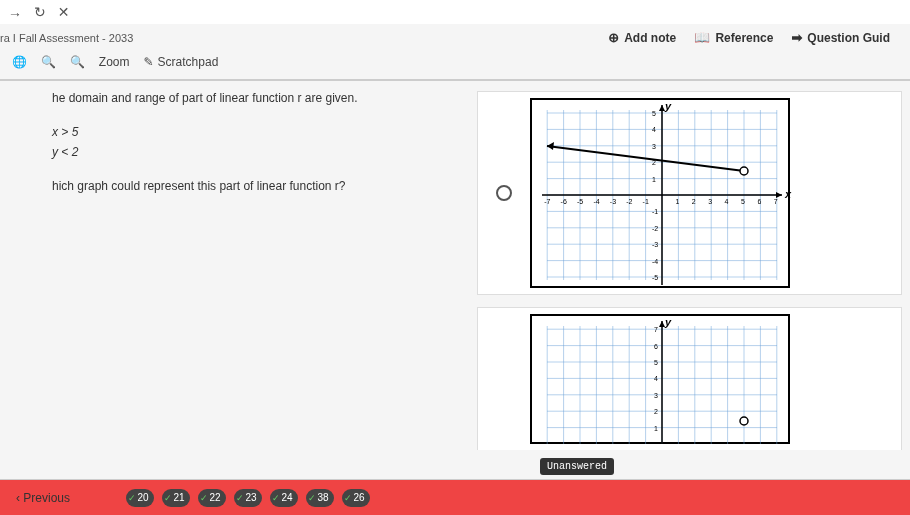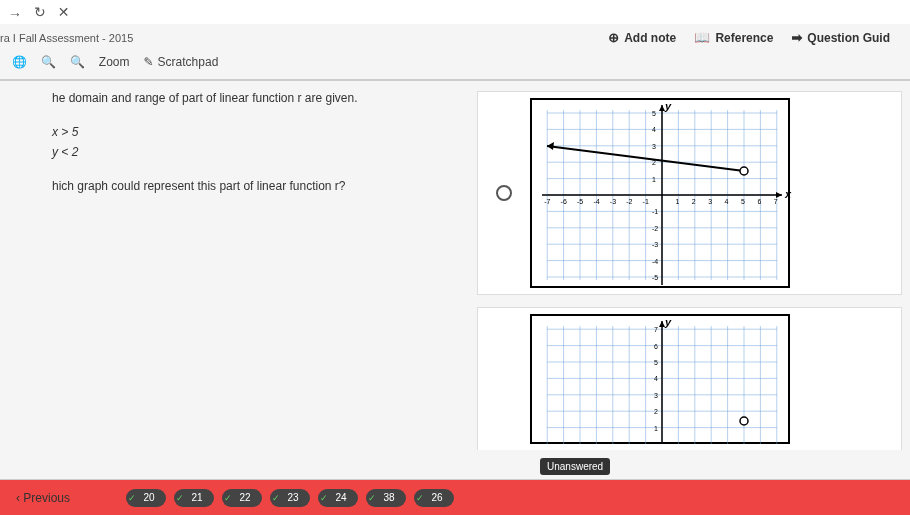--- a/index.html
+++ b/index.html
@@ -106,21 +106,21 @@
   padding: 0 8px;
   gap: 8px;
 }
 .prev-btn {
   font-size: 12px;
   color: #333;
   padding: 4px 8px;
 }
 .bubbles { display: flex; gap: 8px; margin-left: 40px; }
 .bubble {
-  width: 40px; height: 18px;
+  width: 28px; height: 18px;
   border-radius: 10px;
   background: #444;
   color: #fff;
   font-size: 10px;
   display: flex;
   align-items: center;
   justify-content: center;
   position: relative;
 }
 .bubble::before {
@@ -133,39 +133,40 @@
 .bubble span { margin-left: 6px; }
 .tooltip {
   position: absolute;
   bottom: 40px;
   left: 540px;
   background: #333;
   color: #fff;
   font-size: 10px;
   padding: 3px 7px;
   border-radius: 3px;
+  font-family: Liberation Mono, monospace;
 }
 svg .grid line { stroke: #6aa0d8; stroke-width: 0.5; }
 svg .axis line { stroke: #000; stroke-width: 1.5; }
 svg .tick text { font-size: 7px; fill: #000; }
 svg .axlabel { font-size: 11px; font-weight: bold; font-style: italic; fill: #000; }
 svg .func { stroke: #000; stroke-width: 1.8; fill: none; }
 svg .endpt-open { fill: #fff; stroke: #000; stroke-width: 1.5; }
 </style>
 </head>
 <body>
 
 <div class="browser-bar">
   <span class="icon">→</span>
   <span class="icon">↻</span>
   <span class="icon">✕</span>
 </div>
 
 <div class="header-row">
-  <div class="tab-title">ra I Fall Assessment - 2015</div>
+  <div class="tab-title">ra I Fall Assessment - 2033</div>
   <div class="top-actions">
     <div class="action">
       <span class="action-icon">⊕</span>
       <span>Add note</span>
     </div>
     <div class="action">
       <span class="action-icon">📖</span>
       <span>Reference</span>
     </div>
     <div class="action">

